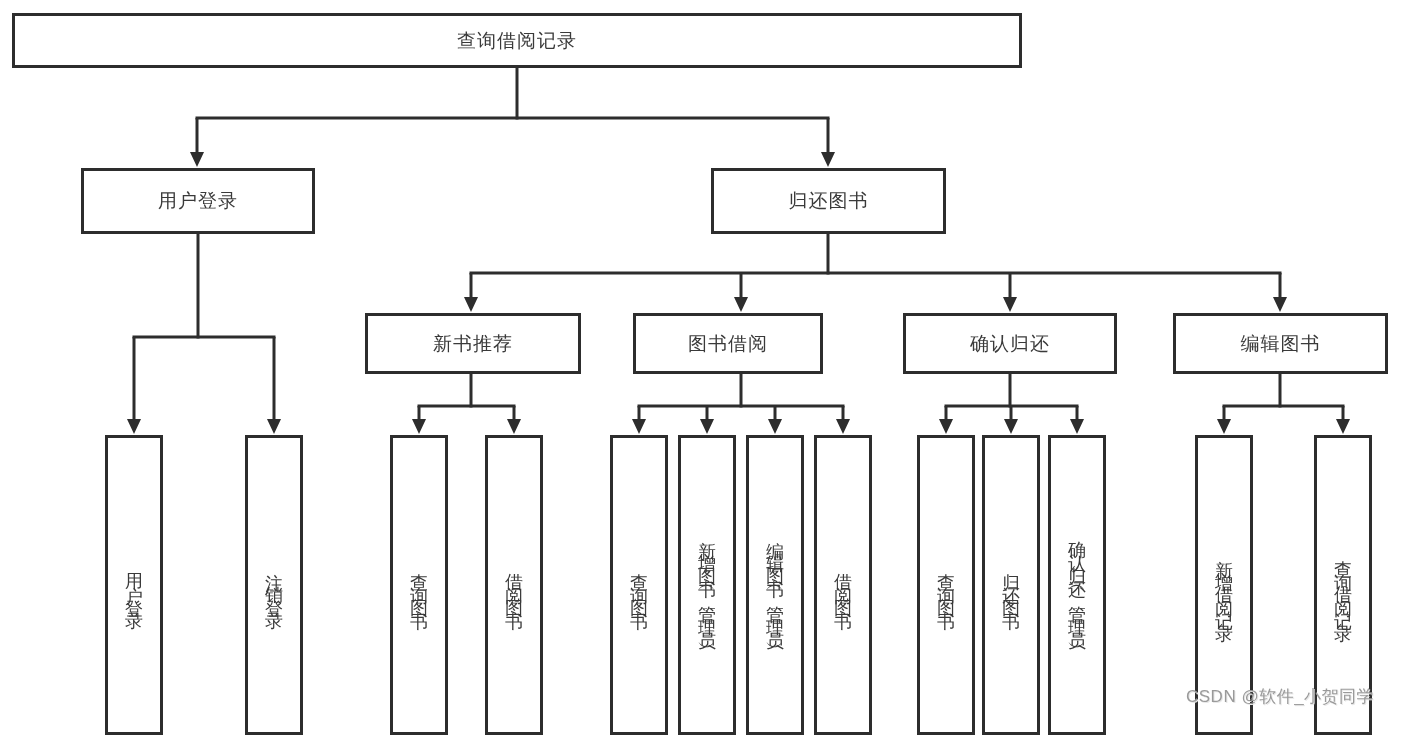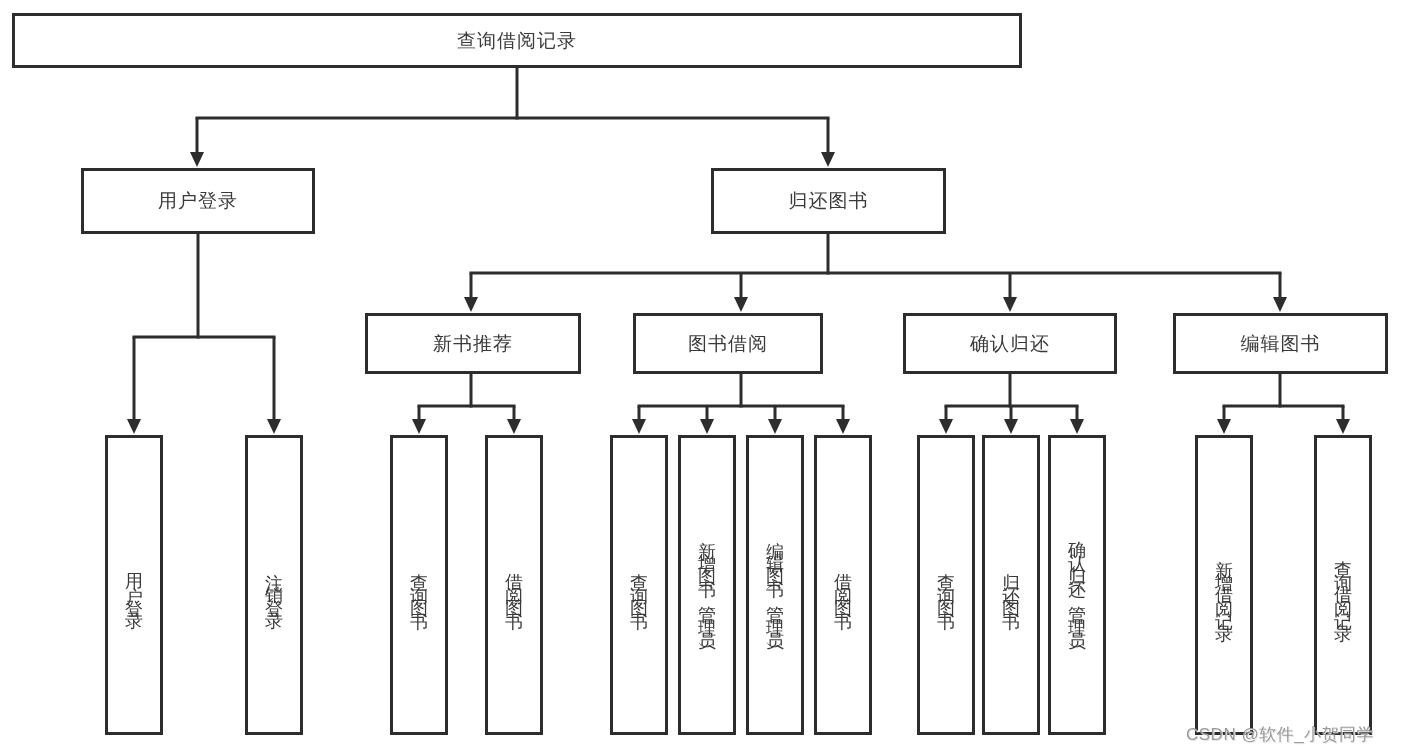--- a/index.html
+++ b/index.html
@@ -39,21 +39,21 @@
   }
   .vbox .vtext {
     writing-mode: vertical-rl;
     text-orientation: mixed;
     letter-spacing: 13px;
     line-height: 1;
   }
   .watermark {
     position: absolute;
     left: 1186px;
-    top: 723px;
+    top: 685px;
     font-size: 17px;
     color: #9a9a9a;
     text-shadow: 1px 1px 0 #e8e8e8;
     z-index: 2;
     white-space: nowrap;
     letter-spacing: 0.5px;
   }
 </style>
 </head>
 <body>

